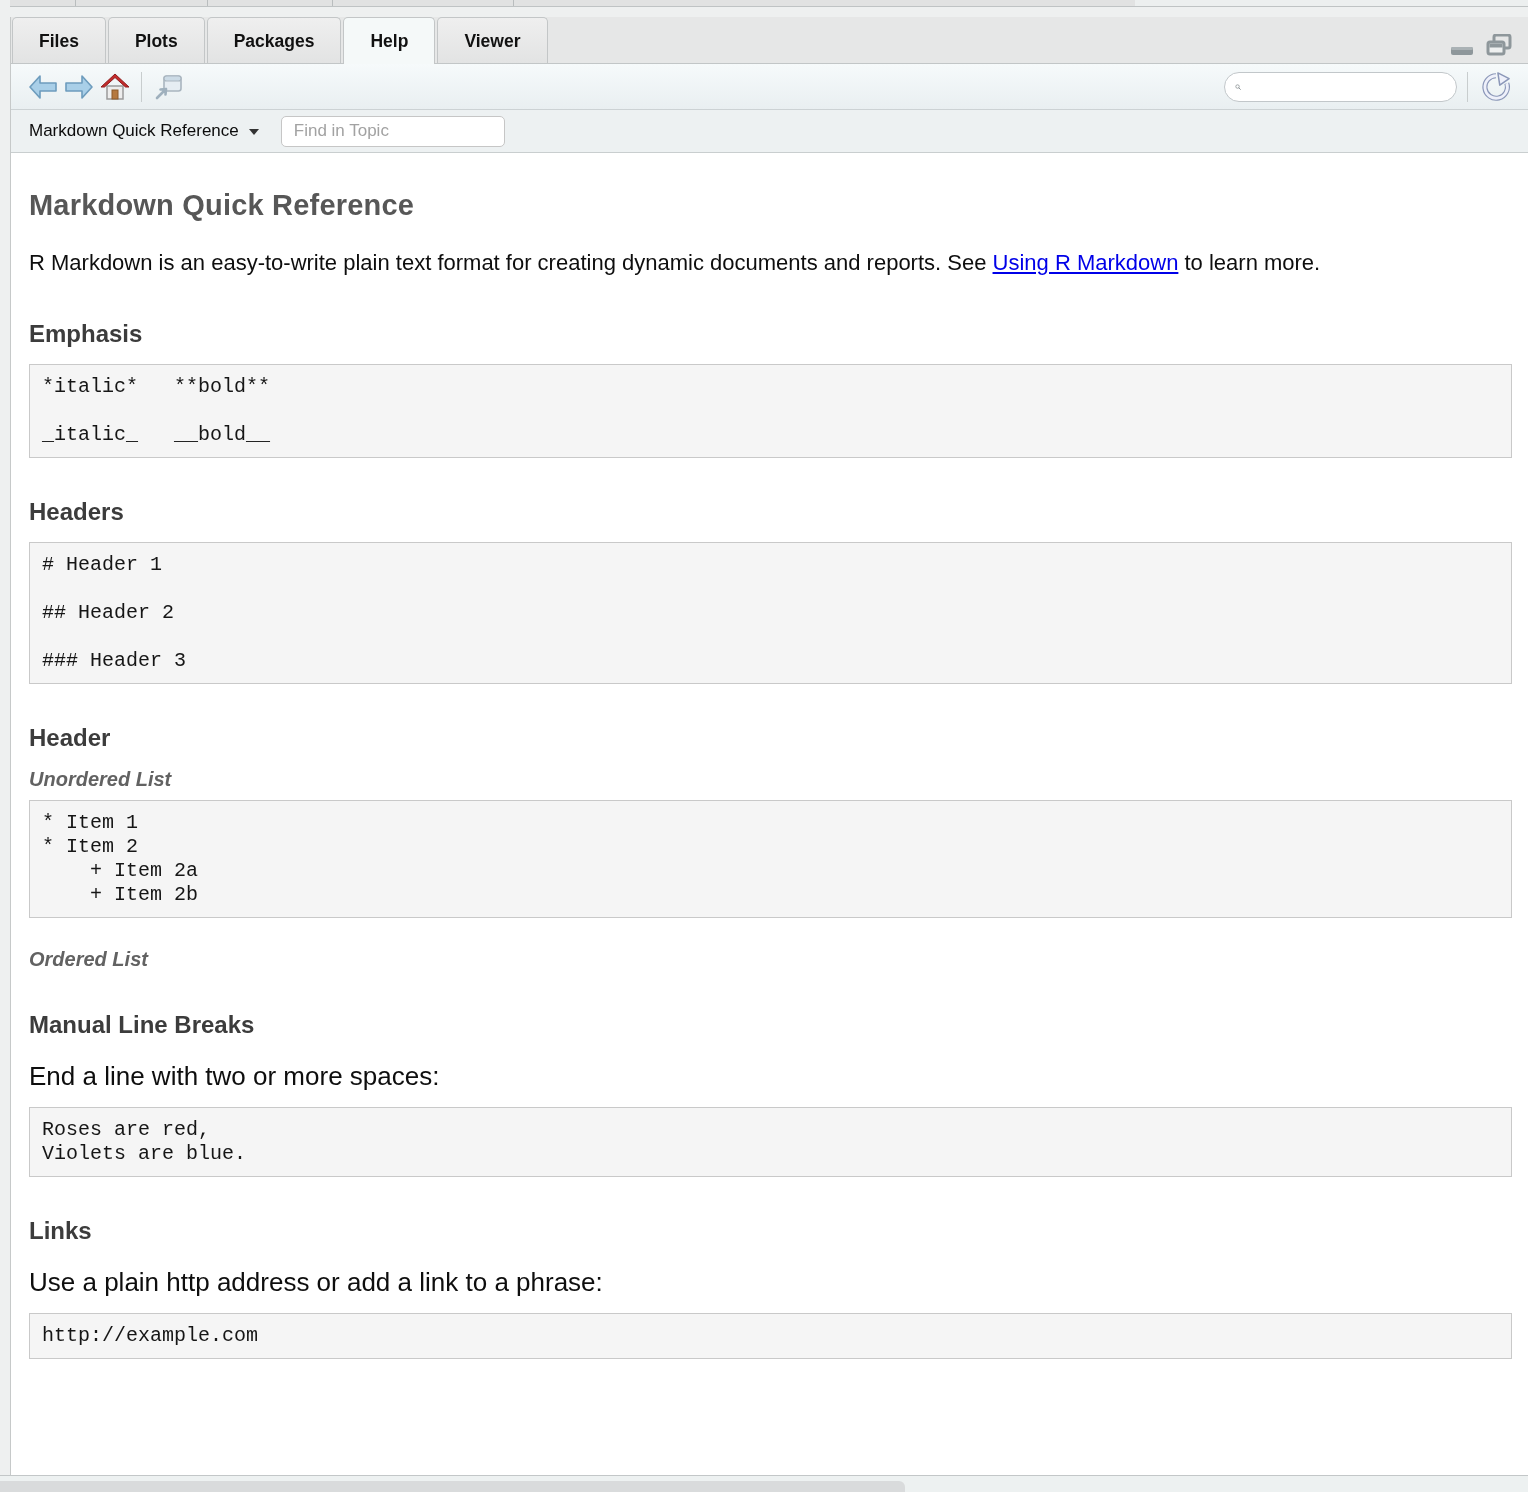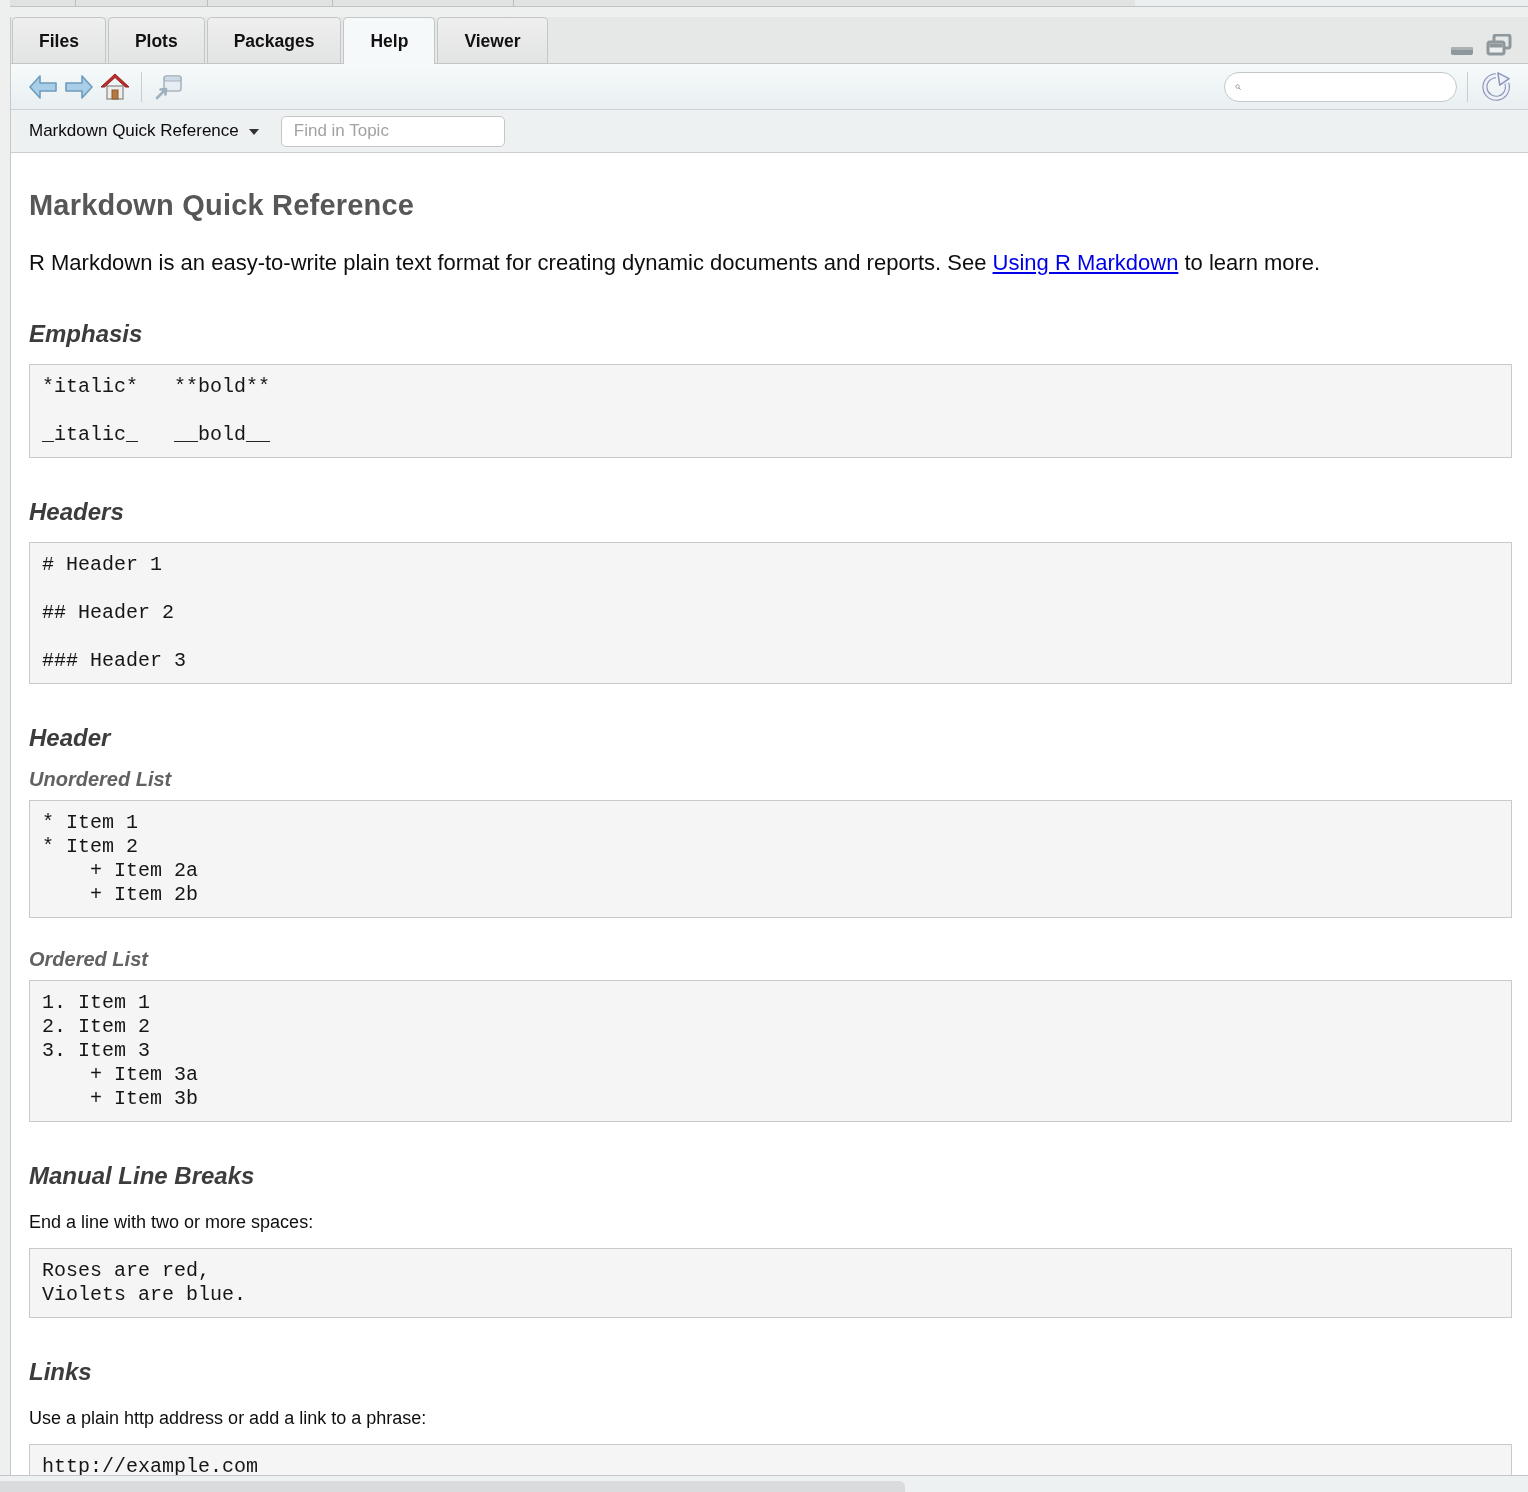--- a/index.html
+++ b/index.html
@@ -51,26 +51,26 @@
   .find-input { margin-left:22px; width:224px; height:31px; border:1px solid #c6c6c6; border-radius:5px;
     background:#fff; font-size:17px; padding:0 12px; color:#333; outline:none; }
   .find-input::placeholder { color:#a2a2a2; }
   .search-box input::placeholder { color:#a2a2a2; }
 
   
   .content { flex:1; background:#fff; overflow:hidden; padding:36px 16px 0 18px; }
   .doc-title { font-size:29px; font-weight:bold; color:#575757; letter-spacing:0.2px; }
   .intro { margin-top:24px; font-size:22px; line-height:34px; color:#0e0e0e; max-width:1460px; }
   .intro a { color:#0000e8; text-decoration:underline; cursor:pointer; }
-  h3.sec { font-size:24px; font-weight:bold; font-style:italic; color:#3c3c3c; margin:40px 0 16px; }
+  h3.sec { font-size:24px; font-weight:bold; color:#3c3c3c; margin:40px 0 16px; }
   h4.sub { font-size:20px; font-weight:bold; color:#626262; margin:30px 0 9px;font-style:italic; }
   pre.code { background:#f5f5f5; border:1px solid #c9c9c9; padding:10px 12px;
     font-family:Liberation Mono, monospace;
     font-size:20px; line-height:24px; color:#161616; white-space:pre; }
-  p.note { font-size:18px; color:#0e0e0e; margin:22px 0 15px; }
+  p.note { font-size:26px; color:#0e0e0e; margin:22px 0 15px; }
 
   
   .bottom-strip { position:absolute; left:0; right:0; bottom:0; height:17px;
     background:#edf1f1; border-top:1px solid #c3c7c8; }
   .bottom-strip .dark { position:absolute; left:0; bottom:0; width:905px; height:11px;
     background:#d9dbdc; border-radius:0 6px 0 0; }
 
   svg { display:block; }
 </style>
 </head>
@@ -192,25 +192,20 @@
 ### Header 3</pre>
 
     <h3 class="sec">Header</h3>
     <h4 class="sub" style="margin-top:14px">Unordered List</h4>
     <pre class="code">* Item 1
 * Item 2
     + Item 2a
     + Item 2b</pre>
 
     <h4 class="sub">Ordered List</h4>
-    <pre class="code">1. Item 1
-2. Item 2
-3. Item 3
-    + Item 3a
-    + Item 3b</pre>
 
     <h3 class="sec">Manual Line Breaks</h3>
     <p class="note">End a line with two or more spaces:</p>
     <pre class="code">Roses are red,
 Violets are blue.</pre>
 
     <h3 class="sec">Links</h3>
     <p class="note">Use a plain http address or add a link to a phrase:</p>
     <pre class="code">http://example.com</pre>
   </div>

